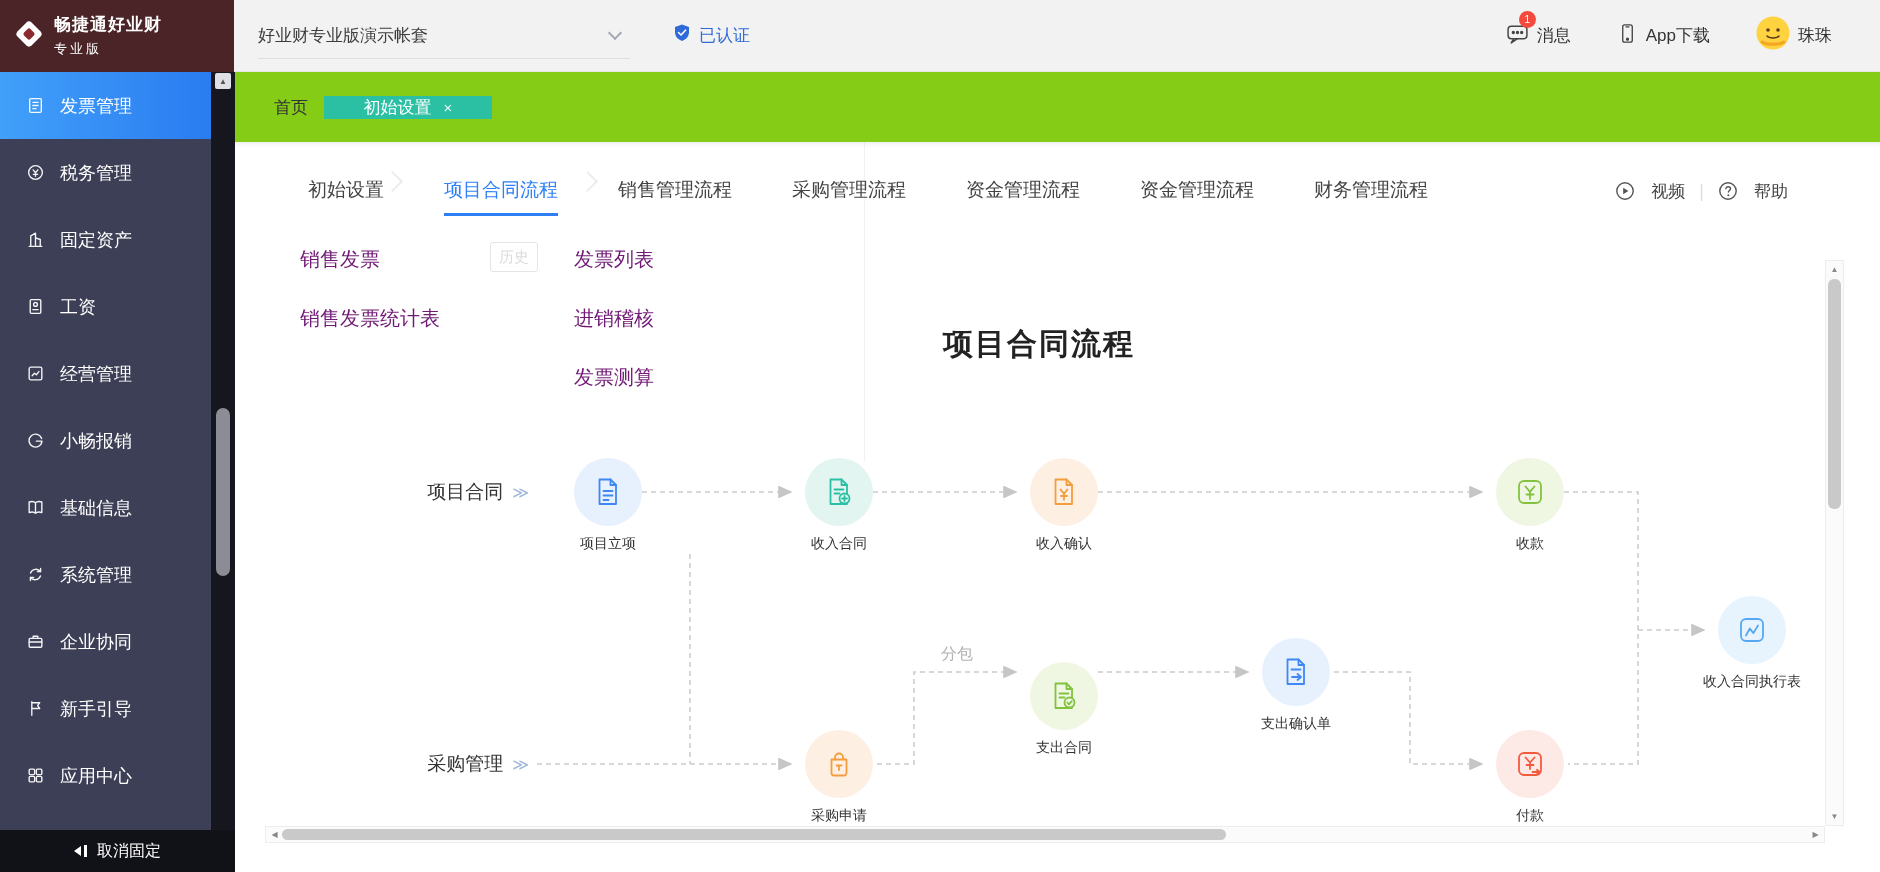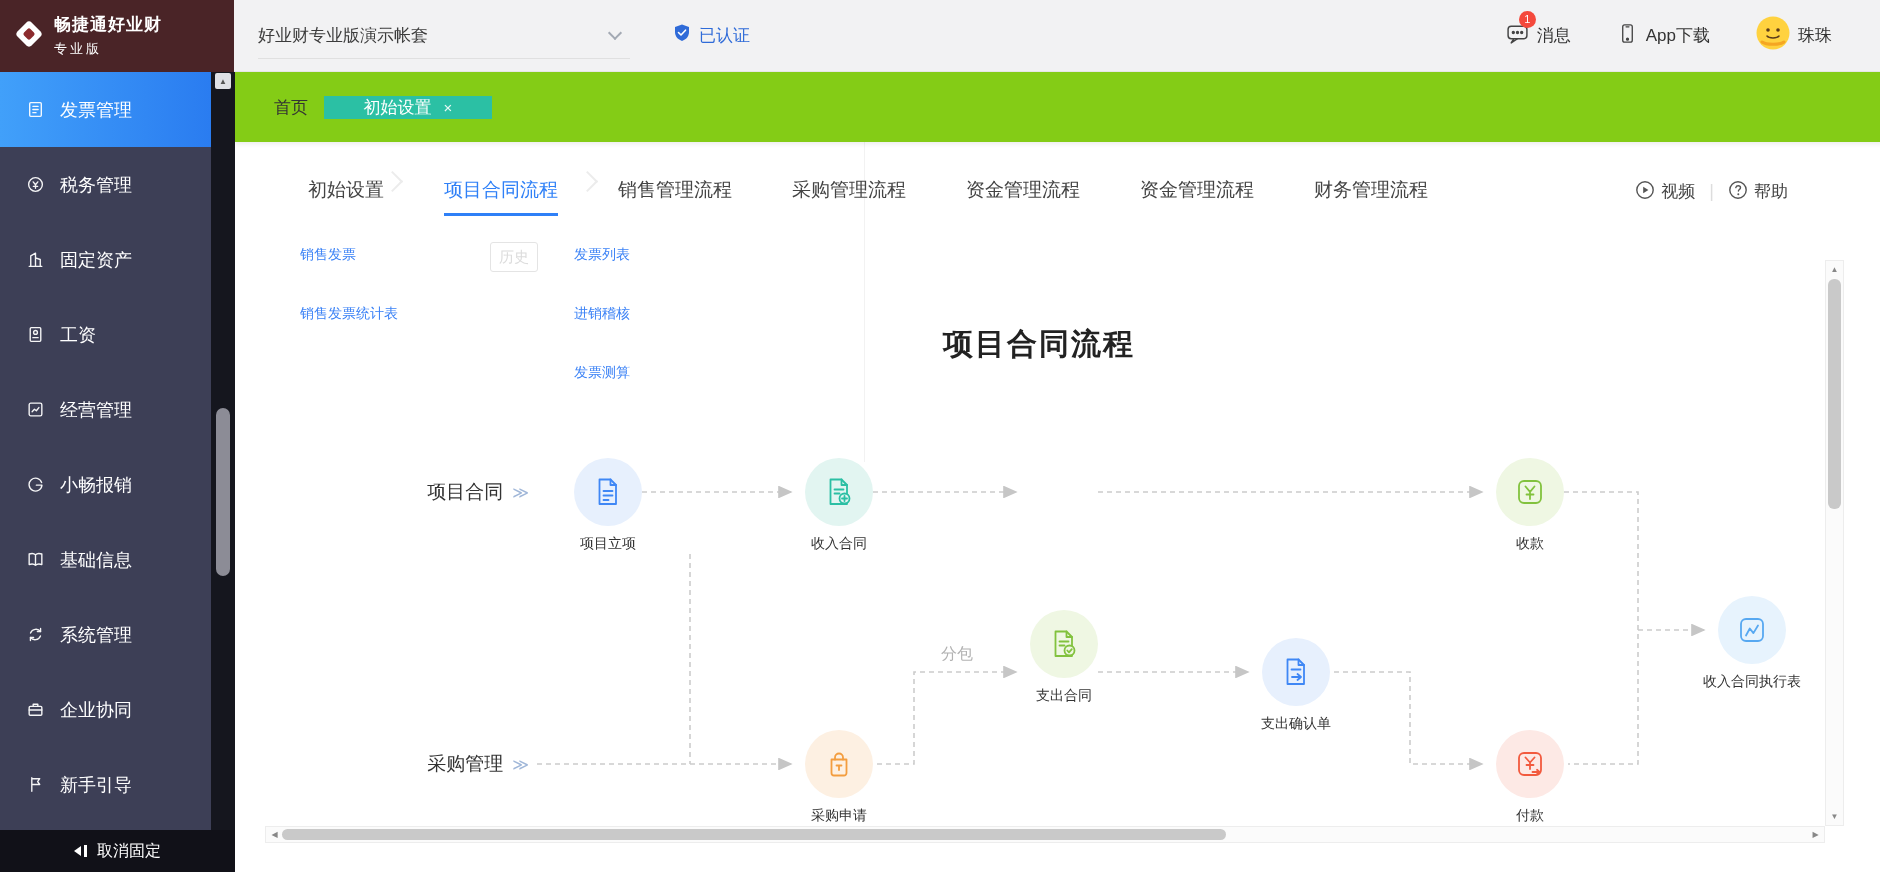--- a/index.html
+++ b/index.html
@@ -14,21 +14,21 @@
   .account{margin-left:24px;width:372px;height:46px;display:flex;align-items:center;justify-content:space-between;border-bottom:1px solid #e0e0e0;font-size:17px;color:#3c3c3c;cursor:pointer}
   .chev{width:10px;height:10px;border-right:2px solid #a3a9b3;border-bottom:2px solid #a3a9b3;transform:rotate(45deg);margin:-5px 10px 0 0}
   .verified{margin-left:42px;display:flex;align-items:center;gap:7px;color:#2f6bd8;font-size:17px;cursor:pointer}
   .top-right{margin-left:auto;display:flex;align-items:center;gap:46px;margin-right:48px}
   .msg,.appdl,.user{display:flex;align-items:center;gap:8px;font-size:17px;color:#333;cursor:pointer}
   .msg{position:relative}
   .badge{position:absolute;top:-11px;left:13px;background:#f4493c;color:#fff;border-radius:9px;min-width:17px;height:17px;font-size:11px;display:flex;align-items:center;justify-content:center;padding:0 4px}
 
   
   .sidebar{position:absolute;left:0;top:72px;width:211px;height:758px;background:#3d3f56;z-index:7}
-  .side-item{height:75px;display:flex;align-items:center;padding-left:26px;gap:15px;color:#fff;font-size:18px;cursor:pointer}
+  .side-item{height:67px;display:flex;align-items:center;padding-left:26px;gap:15px;color:#fff;font-size:18px;cursor:pointer}
   .side-item.active{background:linear-gradient(90deg,#41a0fa,#2a7cf0)}
   .side-item svg{flex:none;opacity:.95}
   .scrollstrip{position:absolute;left:211px;top:72px;width:24px;height:758px;background:#15161e;z-index:7}
   .strip-up{position:absolute;left:4px;top:1px;width:16px;height:16px;background:#dfe0e5;border-radius:2px;display:flex;align-items:center;justify-content:center;font-size:8px;color:#555;cursor:pointer}
   .strip-thumb{position:absolute;left:5px;top:336px;width:14px;height:168px;background:#8c8c96;border-radius:7px;cursor:pointer}
   .pinbar{position:absolute;left:0;top:830px;width:235px;height:42px;background:#111118;color:#fff;display:flex;align-items:center;justify-content:center;gap:10px;font-size:16px;cursor:pointer;z-index:7}
   .pin-icon{display:flex;align-items:center;gap:3px}
   .pin-tri{width:0;height:0;border-top:5px solid transparent;border-bottom:5px solid transparent;border-right:7px solid #fff}
   .pin-bar-i{width:3px;height:12px;background:#fff}
 
@@ -37,31 +37,31 @@
   .tab-home{width:66px;margin-left:23px;display:flex;align-items:center;justify-content:center;font-size:17px;color:#333;cursor:pointer}
   .tab-teal{width:168px;background:#2bc0a4;color:#fff;display:flex;align-items:center;justify-content:center;gap:12px;font-size:17px;cursor:pointer}
   .tab-teal .x{font-size:15px;opacity:.9}
   .tab-close{position:absolute;right:36px;top:0;height:70px;display:flex;align-items:center;font-size:22px;color:#555;cursor:pointer}
   .tab-divider{position:absolute;right:16px;top:14px;height:42px;border-left:1px solid #e8e8e8}
   .tab-ghost{position:absolute;right:-7px;top:22px;width:18px;height:26px;border:1px solid #ddd;border-radius:3px}
 
   
   .content{position:absolute;left:235px;top:142px;width:1645px;height:730px;background:#fff;overflow:hidden;z-index:5}
 
-  .ghost{position:absolute;color:#3b82f6;font-size:14px;z-index:0}
+  .ghost{position:absolute;color:#701a75;font-size:20px;z-index:0}
   .ghost-tag{position:absolute;left:255px;top:100px;width:48px;height:30px;border:1px solid #e4e4e4;border-radius:3px;color:#dcdcdc;font-size:15px;display:flex;align-items:center;justify-content:center;z-index:0}
   .gchev{position:absolute;width:15px;height:15px;border-top:2px solid #ececec;border-right:2px solid #ececec;transform:rotate(45deg);z-index:0}
   .ghost-edge{position:absolute;left:629px;top:0;height:320px;border-left:1px solid #f2f2f2;z-index:0}
 
   .navrow{position:absolute;left:0;top:24px;width:100%;height:50px;display:flex;align-items:center;z-index:3}
   .nav-item{font-size:19px;color:#444;margin-right:60px;cursor:pointer;height:50px;line-height:48px}
   .nav-item:first-child{margin-left:73px}
   .nav-item.active{color:#2f80f7;border-bottom:3px solid #2f80f7}
   .nav-extra{position:absolute;right:92px;top:24px;height:50px;display:flex;align-items:center;gap:14px;font-size:17px;color:#444;z-index:3}
-  .nav-extra .grp{display:flex;align-items:flex-start;gap:6px;cursor:pointer}
+  .nav-extra .grp{display:flex;align-items:center;gap:16px;cursor:pointer}
   .nav-sep{color:#ddd;font-size:18px}
 
   .flow-title{position:absolute;left:604px;top:182px;width:400px;text-align:center;font-size:30px;font-weight:bold;color:#222;letter-spacing:2px;z-index:2}
 
   .rowlabel{position:absolute;left:100px;width:192px;display:flex;align-items:center;justify-content:flex-end;gap:9px;font-size:19px;color:#333;z-index:2}
   .dbl{color:#9fb6d8;font-size:16px;letter-spacing:-2px}
 
   .node{position:absolute;width:160px;text-align:center;z-index:2}
   .circle{width:68px;height:68px;border-radius:50%;margin:0 auto;display:flex;align-items:center;justify-content:center;cursor:pointer}
   .nlabel{margin-top:9px;font-size:14px;color:#333}
@@ -348,20 +348,30 @@
           <path d="M7.5 3.5h11l5.5 5.5v19H7.5z"></path>
           <path d="M18.5 3.5V9H24"></path>
           <path d="M11.5 13.5h9M11.5 17.5h5"></path>
           <circle cx="21.5" cy="22.5" r="5" fill="#e2f5f1"></circle>
           <path d="M21.5 20v5M19 22.5h5"></path>
         </svg>
     </div>
     <div class="nlabel">收入合同</div>
   </div>
 
+  <div class="node" style="left:749px;top:316px">
+    <div class="circle c-orange">
+      <svg width="32" height="32" viewBox="0 0 32 32" fill="none" stroke="currentColor" stroke-width="1.8" stroke-linecap="round" stroke-linejoin="round">
+          <path d="M7.5 3.5h11l5.5 5.5v19H7.5z"></path>
+          <path d="M18.5 3.5V9H24"></path>
+          <path d="M12.5 13.5l3.5 4.2 3.5-4.2M16 17.7v6M13 20h6"></path>
+        </svg>
+    </div>
+    <div class="nlabel">收入确认</div>
+  </div>
 
   <div class="node" style="left:1215px;top:316px">
     <div class="circle c-green">
       <svg width="32" height="32" viewBox="0 0 32 32" fill="none" stroke="currentColor" stroke-width="1.8" stroke-linecap="round" stroke-linejoin="round">
           <rect x="5" y="5" width="22" height="22" rx="5"></rect>
           <path d="M11.5 10.5l4.5 5.3 4.5-5.3M16 15.8V23M12.5 18.5h7"></path>
         </svg>
     </div>
     <div class="nlabel">收款</div>
   </div>
@@ -369,21 +379,21 @@
   <div class="node" style="left:1437px;top:454px">
     <div class="circle c-lblue">
       <svg width="32" height="32" viewBox="0 0 32 32" fill="none" stroke="currentColor" stroke-width="1.8" stroke-linecap="round" stroke-linejoin="round">
           <rect x="5" y="5" width="22" height="22" rx="5"></rect>
           <path d="M10 21.5l3.8-7 3.6 4.6 4.6-7.6"></path>
         </svg>
     </div>
     <div class="nlabel">收入合同执行表</div>
   </div>
 
-  <div class="node" style="left:749px;top:468px">
+  <div class="node" style="left:749px;top:520px">
     <div class="circle c-green">
       <svg width="32" height="32" viewBox="0 0 32 32" fill="none" stroke="currentColor" stroke-width="1.8" stroke-linecap="round" stroke-linejoin="round">
           <path d="M7.5 3.5h11l5.5 5.5v19H7.5z"></path>
           <path d="M18.5 3.5V9H24"></path>
           <path d="M11.5 13.5h9M11.5 17.5h5"></path>
           <circle cx="21.5" cy="22.5" r="5" fill="#eff7e3"></circle>
           <path d="M19.3 22.5l1.7 1.8 2.8-3.2"></path>
         </svg>
     </div>
     <div class="nlabel">支出合同</div>

